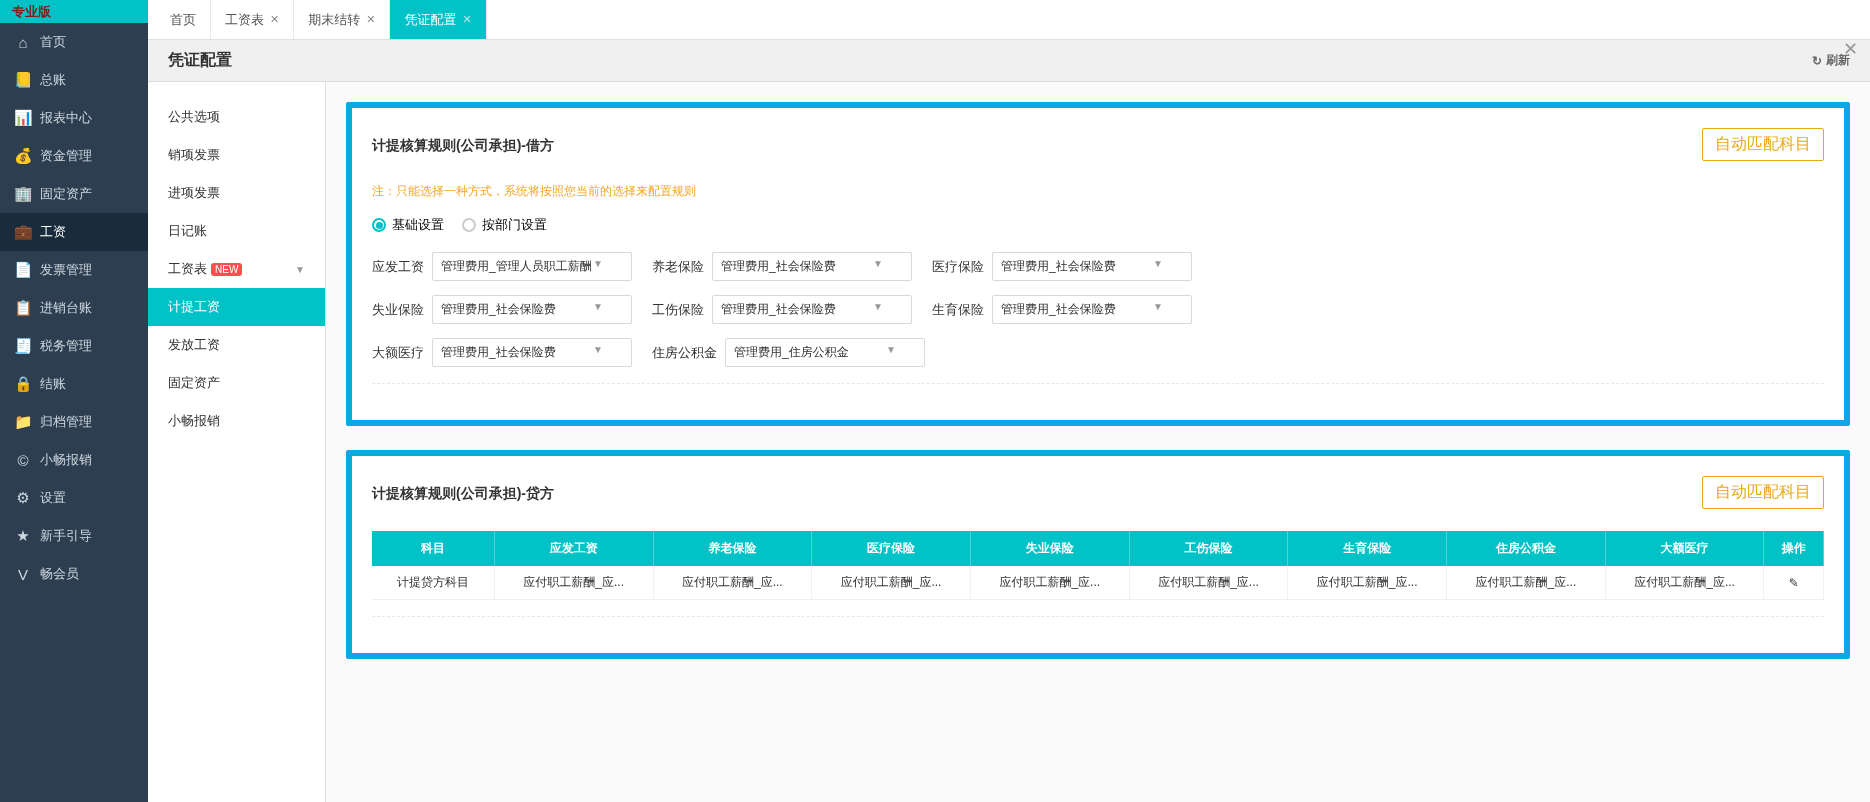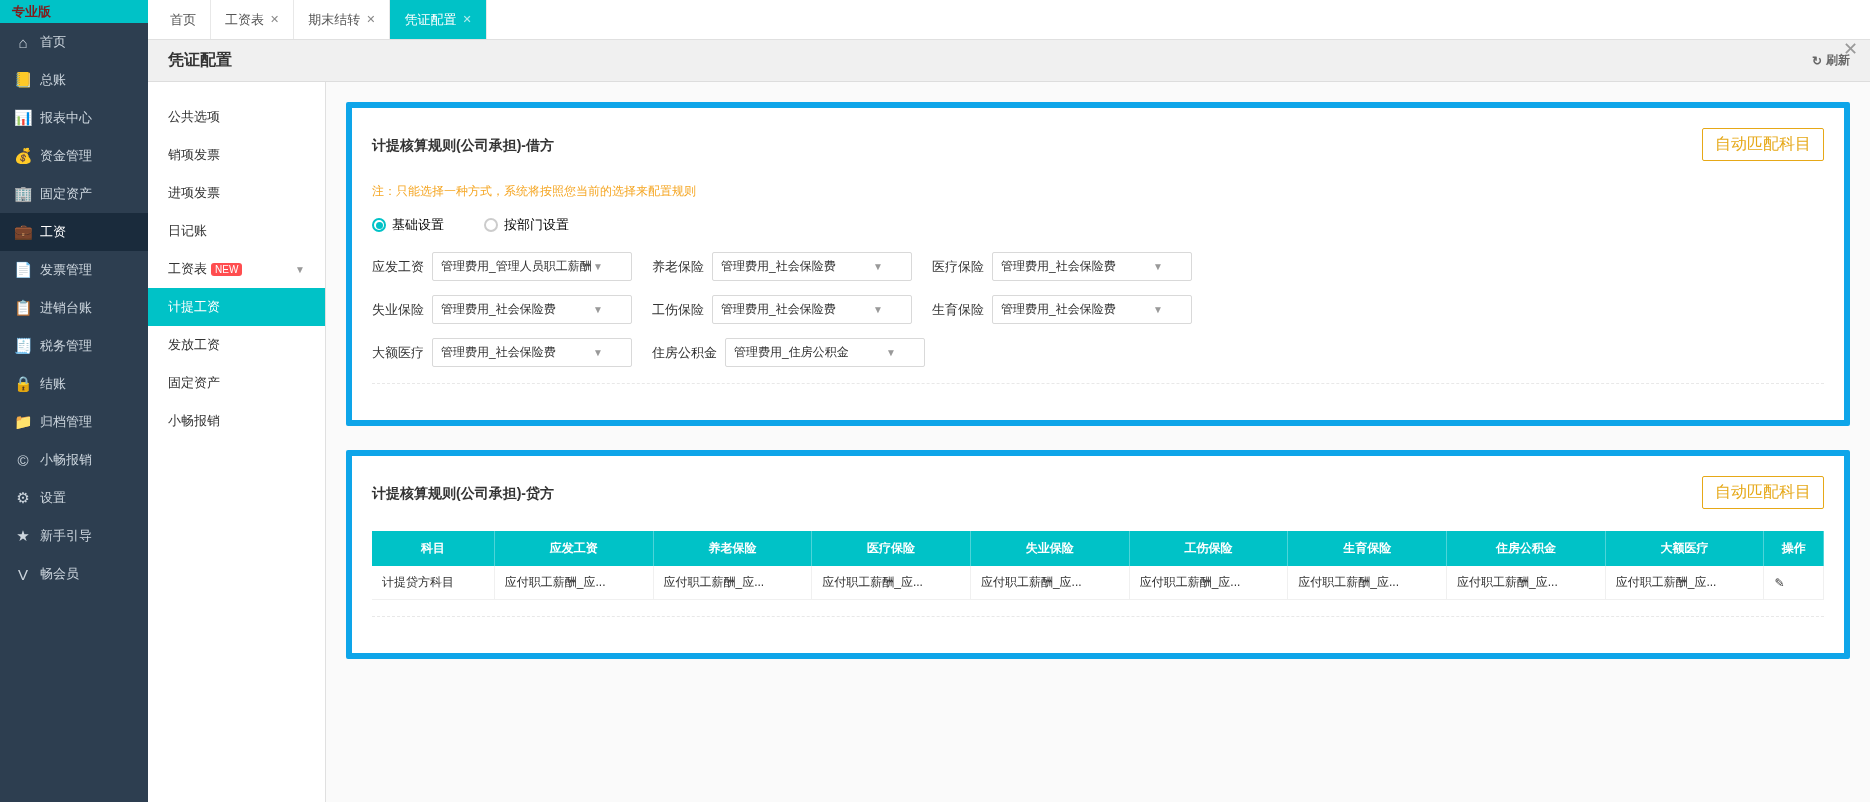--- a/index.html
+++ b/index.html
@@ -156,21 +156,21 @@
 
     .notice-text {
       color: #f5a623;
       font-size: 12px;
       margin-bottom: 16px;
     }
 
     .radio-group {
       display: flex;
       align-items: center;
-      gap: 40px;
+      gap: 18px;
       margin-bottom: 18px;
     }
     .radio-label {
       display: flex;
       align-items: center;
       gap: 6px;
       cursor: pointer;
       font-size: 13px;
     }
     .radio-circle {
@@ -198,21 +198,21 @@
     .field-select {
       border: 1px solid #d9d9d9;
       border-radius: 2px;
       padding: 5px 28px 5px 8px;
       font-size: 12px;
       color: #333;
       background: white;
       width: 200px;
       position: relative;
       display: flex;
-      align-items: center;
+      align-items: flex-start;
       justify-content: space-between;
       cursor: pointer;
     }
     .field-select .select-text { overflow: hidden; text-overflow: ellipsis; white-space: nowrap; max-width: 170px; }
     .field-select .chevron-down { color: #999; font-size: 10px; flex-shrink: 0; }
 
     .auto-match-btn {
       border: 1px solid #e6a817;
       color: #e6a817;
       background: white;
@@ -245,21 +245,21 @@
       padding: 9px 10px;
       text-align: center;
       font-weight: bold;
       border-right: 1px solid rgba(255,255,255,0.3);
     }
     .data-table tbody tr {
       border-bottom: 1px solid #f0f0f0;
     }
     .data-table tbody td {
       padding: 8px 10px;
-      text-align: left;
+      text-align: center;
       color: #333;
       border-right: 1px solid #f0f0f0;
     }
     .data-table tbody td.truncated {
       max-width: 120px;
       overflow: hidden;
       text-overflow: ellipsis;
       white-space: nowrap;
     }
 

